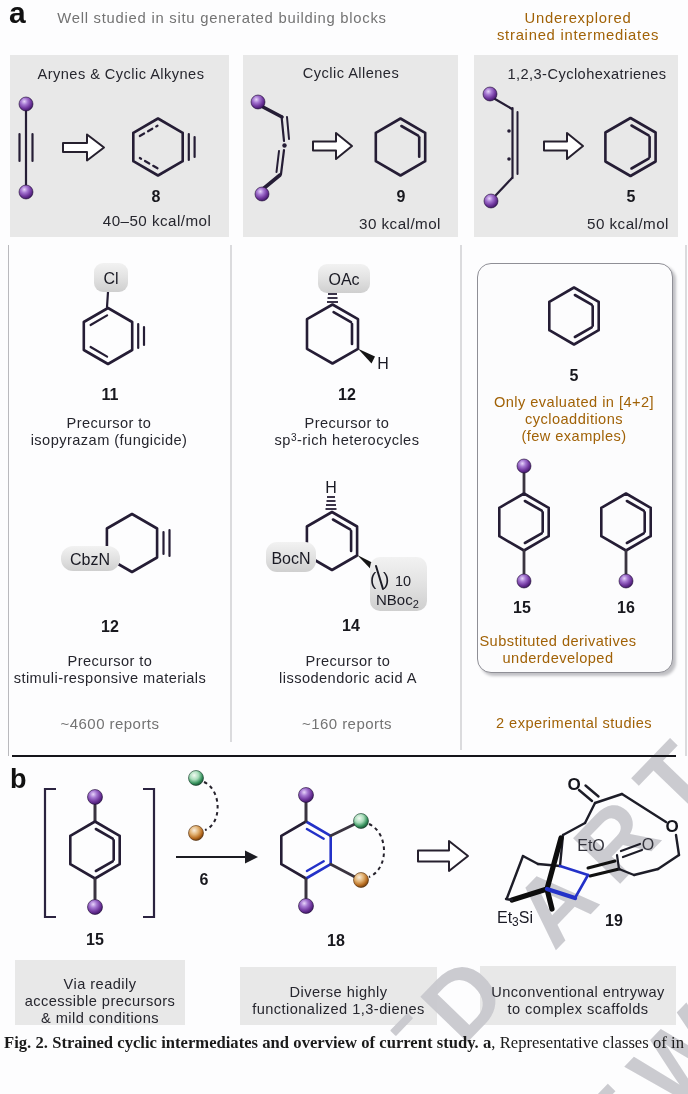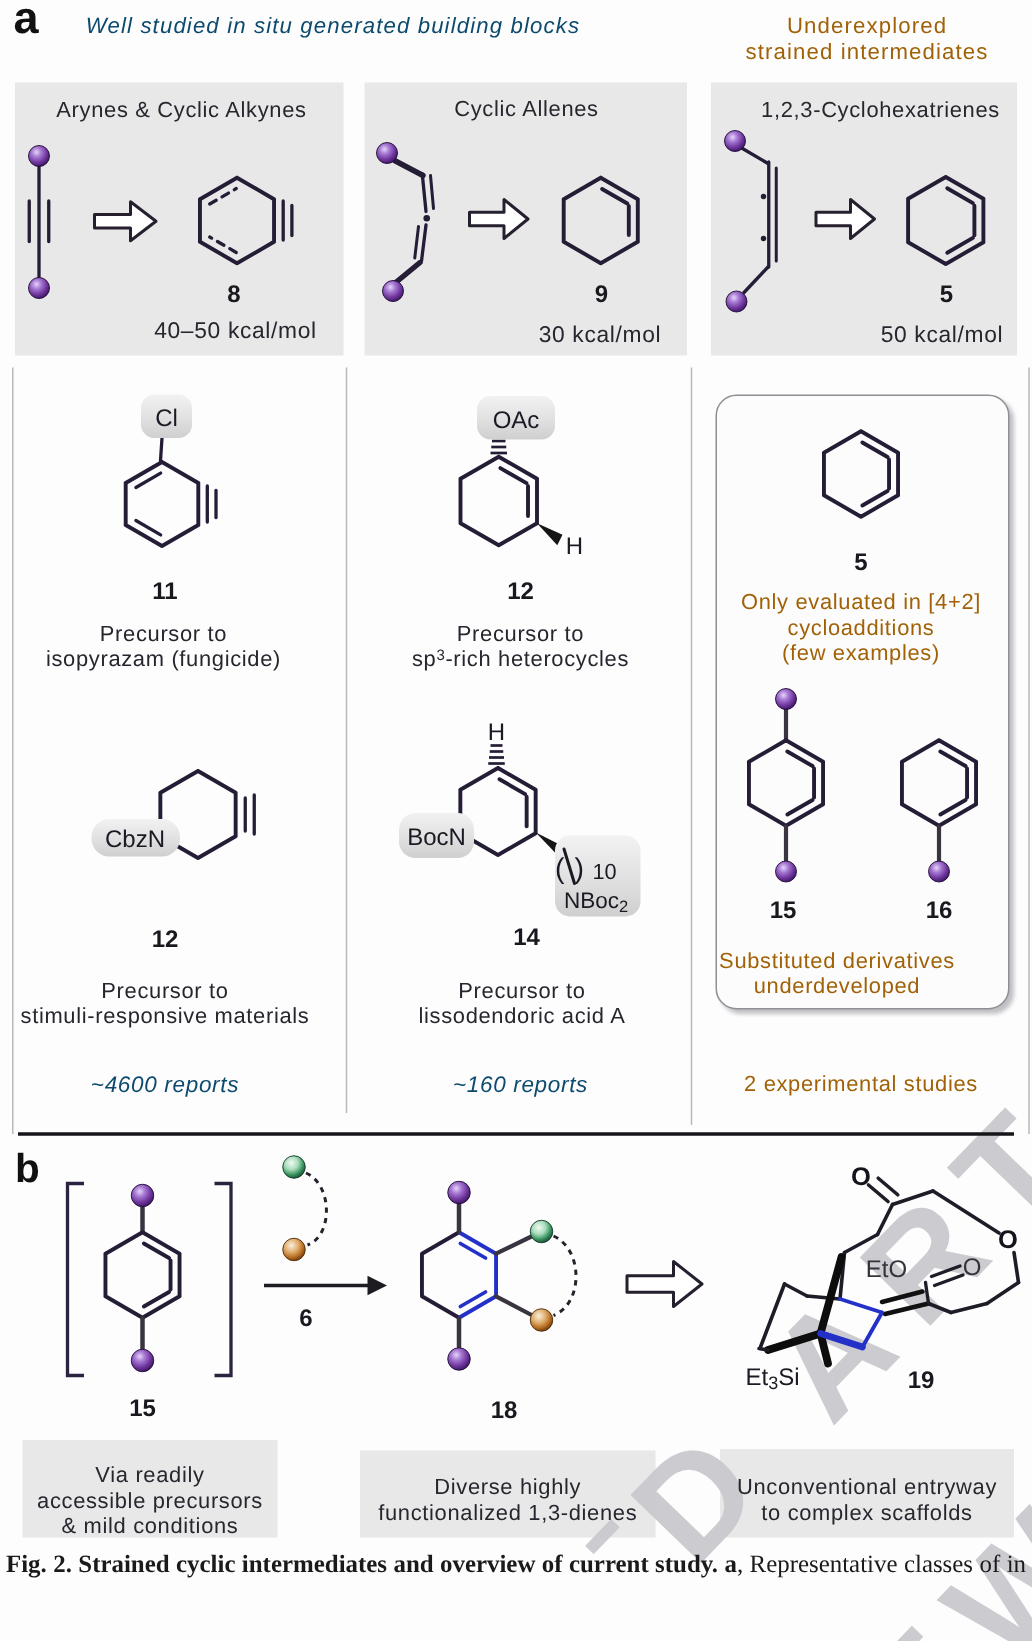--- a/index.html
+++ b/index.html
@@ -1,21 +1,21 @@
 <!DOCTYPE html>
 <html><head><meta charset="utf-8"><style>
 html,body{margin:0;padding:0;width:688px;height:1094px;background:#fdfdfe;overflow:hidden;}
 *{box-sizing:border-box;}
 body{font-family:"Liberation Sans", sans-serif;position:relative;}
 .abs{position:absolute;}
 .gb{position:absolute;background:#e8e8e8;}
 .t{position:absolute;text-align:center;color:#26262e;font-size:14.6px;line-height:17px;letter-spacing:0.45px;}
 .num{position:absolute;text-align:center;font-weight:bold;color:#18181e;font-size:16px;}
 .red{color:#a16207;}
-.blue{color:#0c4a6e;font-style:italic;}
+.blue{color:#737373;}
 svg.main{position:absolute;left:0;top:0;z-index:3;}
 .txt{z-index:4;}
 </style></head><body>
 <div class="gb" style="left:10px;top:55px;width:219px;height:182px;"></div>
 <div class="gb" style="left:243px;top:55px;width:215px;height:182px;"></div>
 <div class="gb" style="left:474px;top:55px;width:204px;height:182px;"></div>
 <div class="gb" style="left:15px;top:960px;width:170px;height:65px;"></div>
 <div class="gb" style="left:240px;top:967px;width:197px;height:58px;"></div>
 <div class="gb" style="left:480px;top:966px;width:196px;height:59px;"></div>
 <div class="abs" style="left:477px;top:263px;width:196px;height:410px;background:#fcfcfd;border:1.6px solid #8f8f96;border-radius:14px;box-shadow:3px 3px 3px #c0c0c4;z-index:1;"></div>

